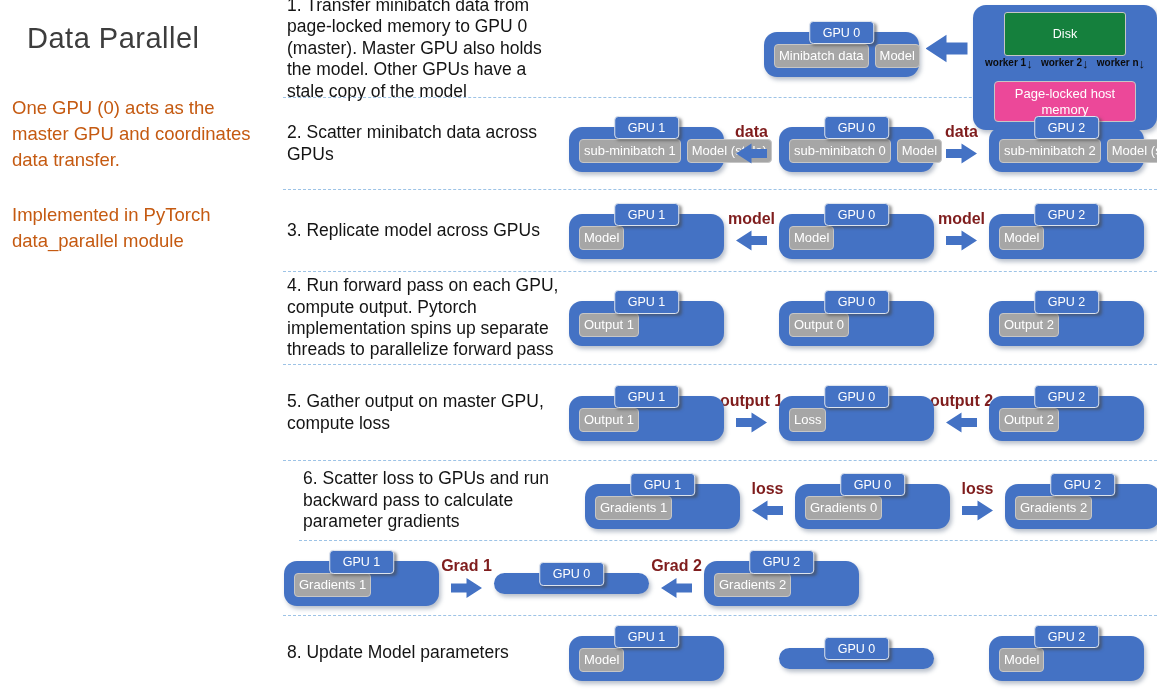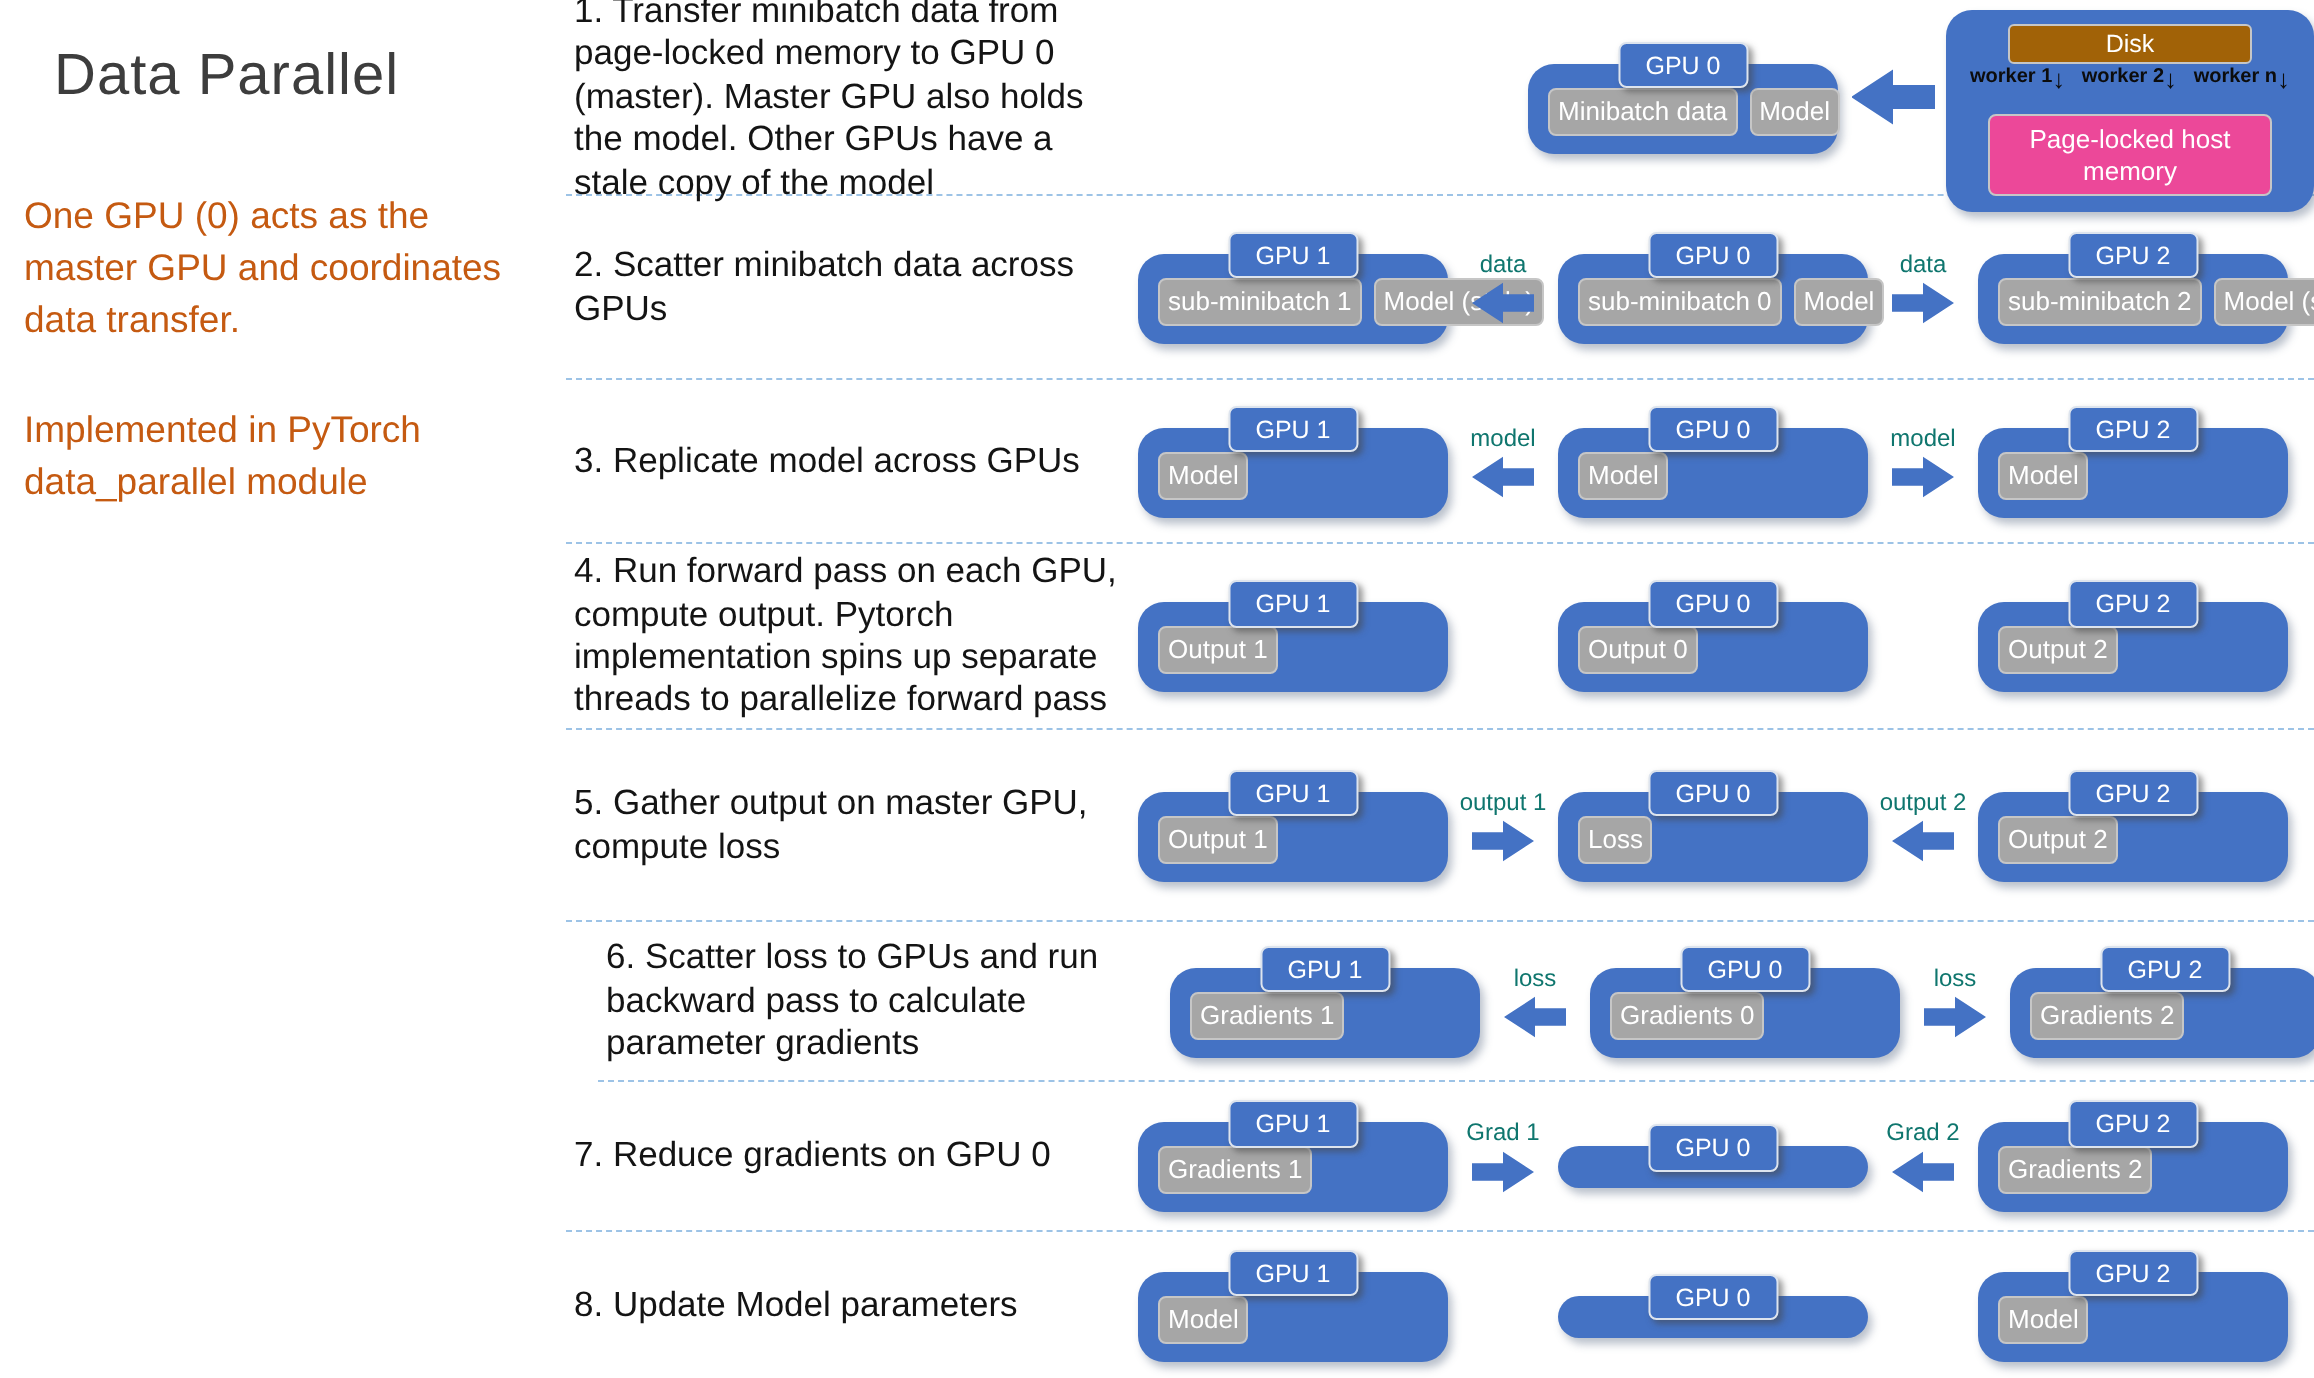--- a/index.html
+++ b/index.html
@@ -29,31 +29,31 @@
   .gpu-tab { position:absolute; top:-11px; left:50%; transform:translateX(-50%);
              background:#4472C4; color:#fff; font-size:12.5px; line-height:1;
              padding:5px 13px 4px; border-radius:4px; border:1px solid #dde4ee;
              box-shadow:2px 2px 3px rgba(70,70,70,.55); white-space:nowrap; }
   .gbar { background:#A6A6A6; border:1px solid #c6c6c6; border-radius:4px; color:#fff;
           font-size:13px; line-height:16px; text-align:center; padding:3px 4px; white-space:nowrap; }
   .gbar.small { font-size:9.5px; line-height:16px; }
 
   
   .arrow-col { width:53px; display:flex; flex-direction:column; align-items:center; justify-content:center; }
-  .arrow-label { font-size:12px; font-weight:400; color:#0f766e; margin-bottom:2px; white-space:nowrap; }
+  .arrow-label { font-size:16px; font-weight:700; color:#7f1d1d; margin-bottom:2px; white-space:nowrap; }
   .barrow { width:31px; height:22px; background:#4472C4; }
   .barrow.right { clip-path:polygon(0 30%,50% 30%,50% 4%,100% 50%,50% 96%,50% 70%,0 70%); }
   .barrow.left  { clip-path:polygon(100% 30%,50% 30%,50% 4%,0 50%,50% 96%,50% 70%,100% 70%); }
   .barrow.big { width:42px; height:30px; }
 
   
   .host-box { width:184px; background:#4472C4; border-radius:13px; padding:7px 9px 8px;
               box-shadow:2px 3px 4px rgba(100,115,140,.45); align-self:flex-start; margin-top:5px; }
-  .disk-bar { background:#a16207; border:1px solid #c6c6c6; border-radius:3px; color:#fff;
-              font-size:12.5px; text-align:center; padding:2px 0; margin:0 22px; }
+  .disk-bar { background:#15803d; border:1px solid #c6c6c6; border-radius:3px; color:#fff;
+              font-size:12.5px; text-align:center; padding:14px 0; margin:0 22px; }
   .workers { display:flex; justify-content:space-between; padding:1px 3px 0; height:25px; }
   .wgroup { display:flex; align-items:flex-start; }
   .wlabel { font-size:10px; font-weight:700; color:#0c0c0c; white-space:nowrap; }
   .wdown { font-size:13px; line-height:13px; color:#0c0c0c; font-weight:700; }
   .host-mem { background:#ec4899; border:1px solid #c6c6c6; border-radius:4px; color:#fff;
               font-size:13px; line-height:1.2; text-align:center; padding:4px 6px; margin:0 12px; }
 </style>
 </head>
 <body>
 
@@ -257,23 +257,20 @@
           </div>
           <div class="gpu-col">
             <div class="gpu-box">
               <div class="gpu-tab">GPU 2</div>
               <div class="gbar">Gradients 2</div>
             </div>
           </div>
         </div>
       </div>
       <div class="row" style="height: 75px;">
-        <div class="step-text">
-          <span>7. Reduce gradients on GPU 0</span>
-        </div>
         <div class="diagram">
           <div class="gpu-col">
             <div class="gpu-box">
               <div class="gpu-tab">GPU 1</div>
               <div class="gbar">Gradients 1</div>
             </div>
           </div>
           <div class="arrow-col">
             <div class="arrow-label">Grad 1</div>
             <div class="barrow right"></div>

